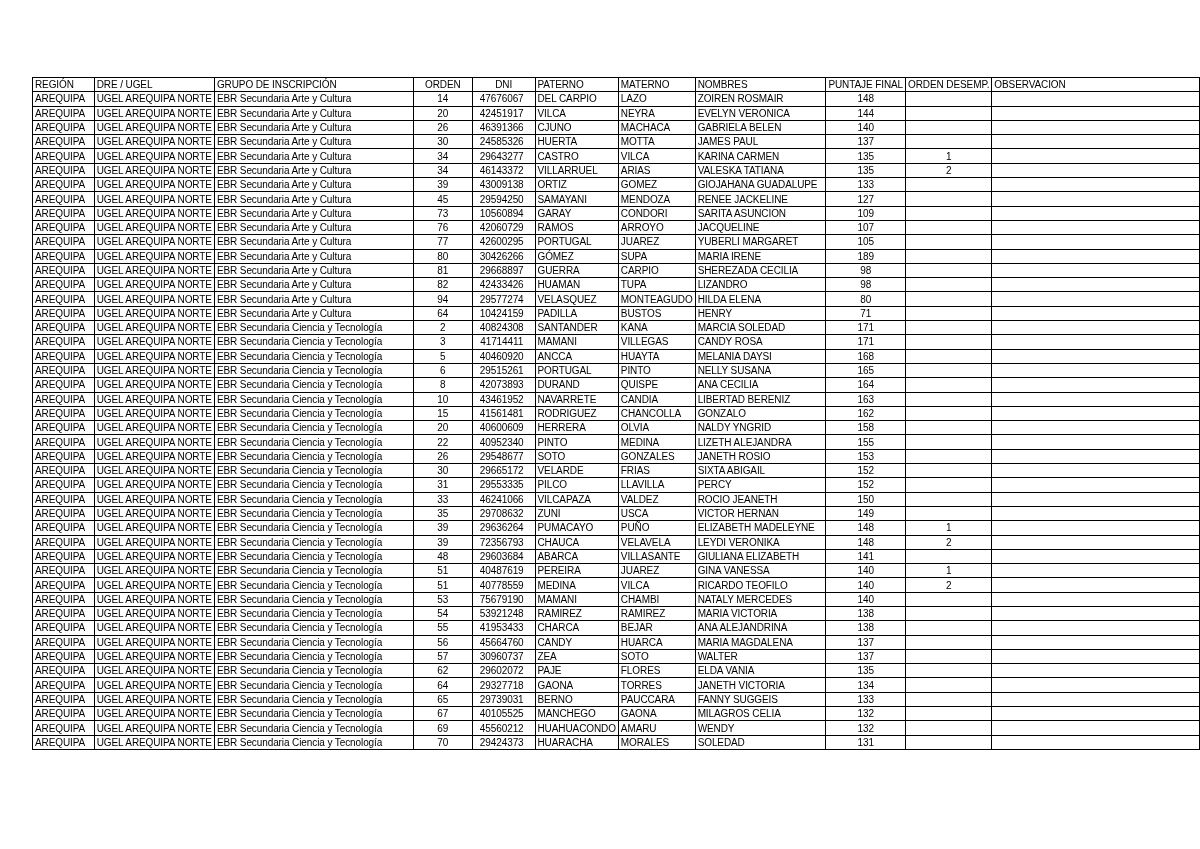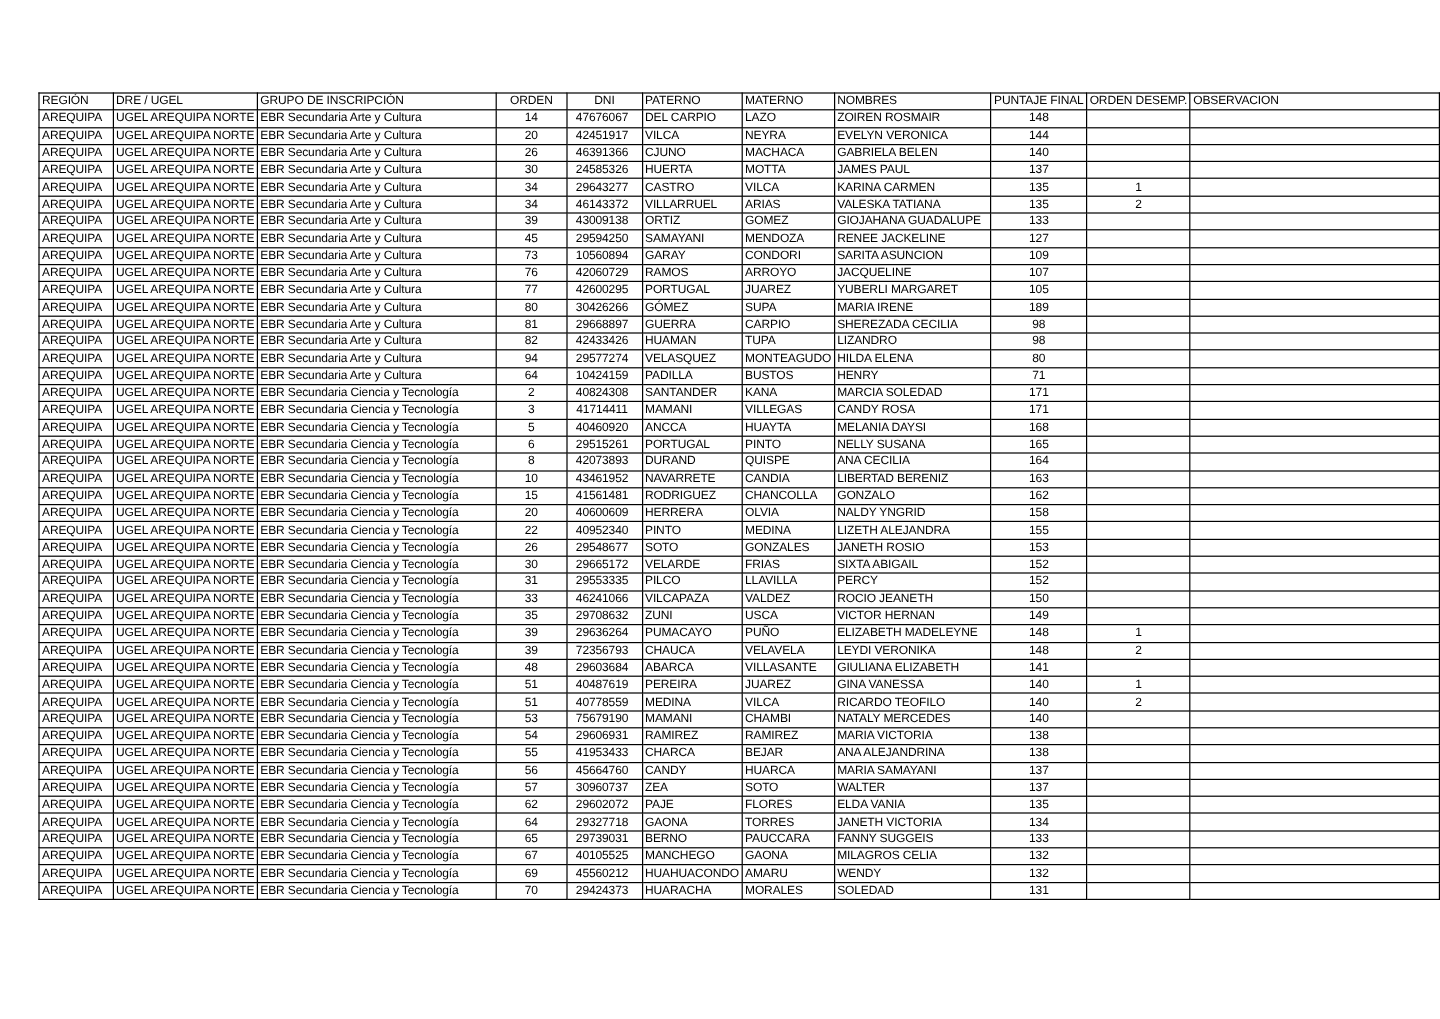--- a/index.html
+++ b/index.html
@@ -521,21 +521,21 @@
         <td>NATALY MERCEDES</td>
         <td class="c">140</td>
         <td class="c"></td>
         <td></td>
       </tr>
       <tr>
         <td>AREQUIPA</td>
         <td>UGEL AREQUIPA NORTE</td>
         <td>EBR Secundaria Ciencia y Tecnología</td>
         <td class="c">54</td>
-        <td class="r">29606931</td>
+        <td class="r">53921248</td>
         <td>RAMIREZ</td>
         <td>RAMIREZ</td>
         <td>MARIA VICTORIA</td>
         <td class="c">138</td>
         <td class="c"></td>
         <td></td>
       </tr>
       <tr>
         <td>AREQUIPA</td>
         <td>UGEL AREQUIPA NORTE</td>
@@ -550,21 +550,21 @@
         <td></td>
       </tr>
       <tr>
         <td>AREQUIPA</td>
         <td>UGEL AREQUIPA NORTE</td>
         <td>EBR Secundaria Ciencia y Tecnología</td>
         <td class="c">56</td>
         <td class="r">45664760</td>
         <td>CANDY</td>
         <td>HUARCA</td>
-        <td>MARIA SAMAYANI</td>
+        <td>MARIA MAGDALENA</td>
         <td class="c">137</td>
         <td class="c"></td>
         <td></td>
       </tr>
       <tr>
         <td>AREQUIPA</td>
         <td>UGEL AREQUIPA NORTE</td>
         <td>EBR Secundaria Ciencia y Tecnología</td>
         <td class="c">57</td>
         <td class="r">30960737</td>

